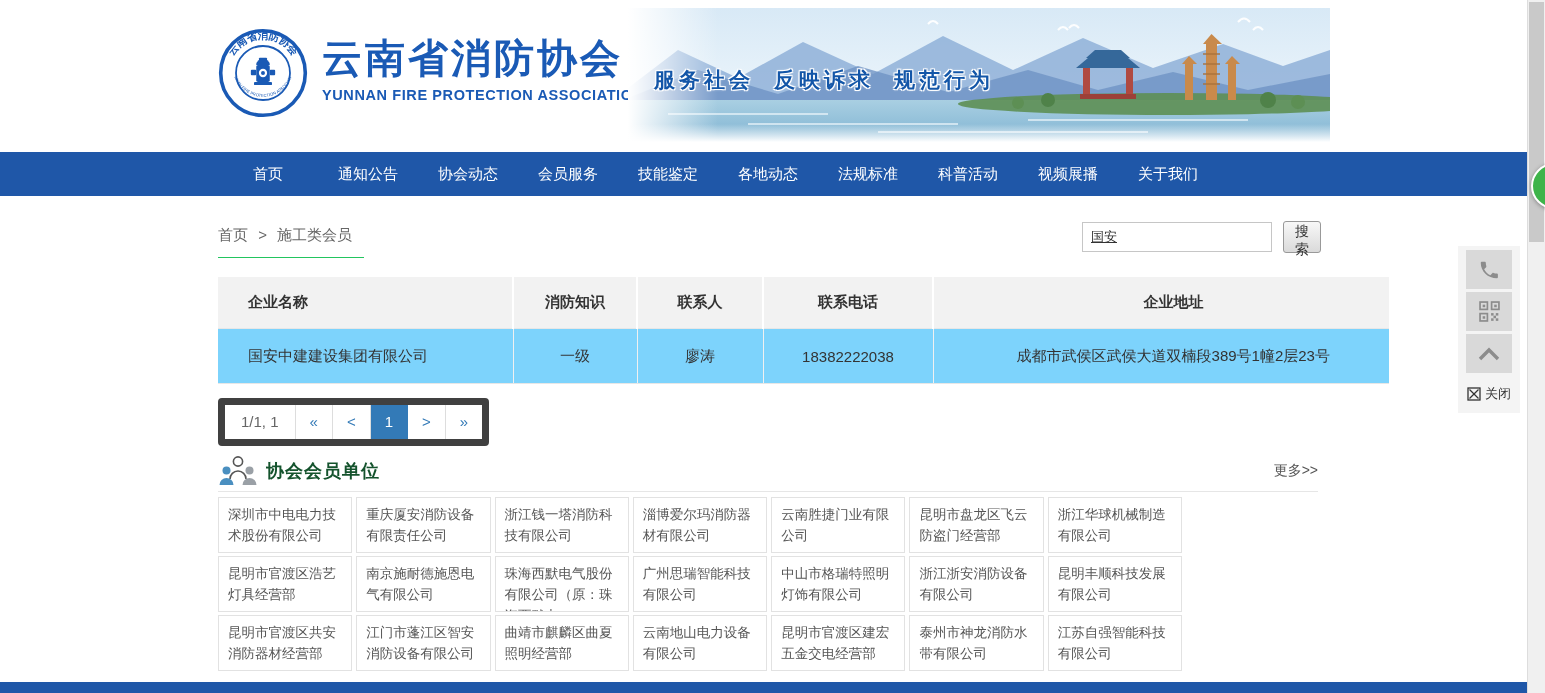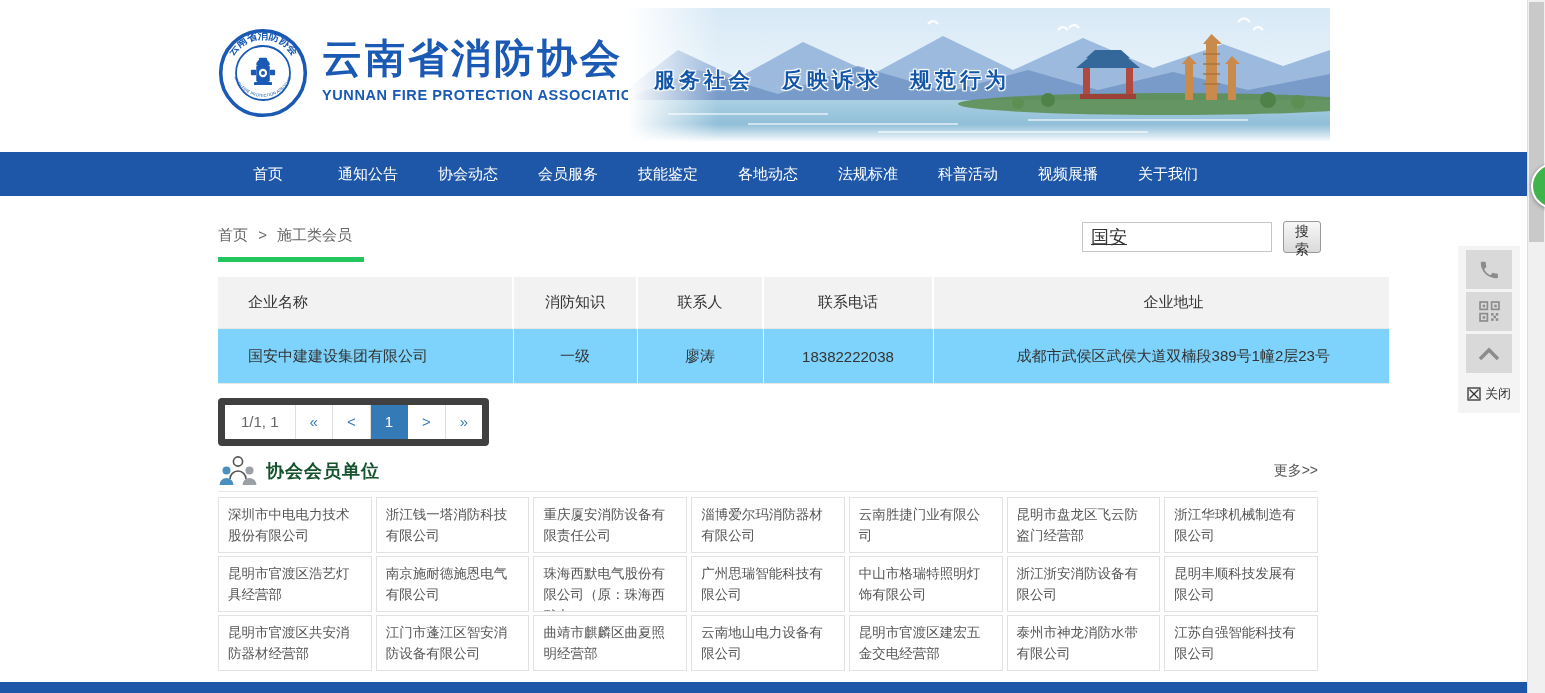--- a/index.html
+++ b/index.html
@@ -9,58 +9,58 @@
   }
   
   .header{position:absolute;top:0;left:0;width:100%;height:152px;background:#fff;}
   .logo-wrap{position:absolute;left:218px;top:28px;display:flex;align-items:flex-start;}
   .seal{width:90px;height:90px;flex:0 0 auto;}
   .logo-text{margin-left:14px;padding-top:8px;}
   .logo-title{font-size:40px;font-weight:bold;color:#1a5ab5;letter-spacing:3px;line-height:1.1;}
   .logo-sub{font-size:14.5px;color:#1a5ab5;letter-spacing:.6px;margin-top:7px;font-weight:bold;}
   .banner{position:absolute;left:628px;top:8px;width:702px;height:134px;}
   .banner svg{width:100%;height:100%;display:block;}
-  .slogan{position:absolute;left:26px;top:58px;display:flex;gap:28px;
+  .slogan{position:absolute;left:26px;top:58px;display:flex;gap:20px;
     font-size:21px;font-weight:bold;color:#1356a8;letter-spacing:4px;
     text-shadow:0 0 3px #fff,1px 1px 0 #fff,-1px -1px 0 #fff,1px -1px 0 #fff,-1px 1px 0 #fff;}
   
   .navbar{position:absolute;top:152px;left:0;width:100%;height:44px;background:#1f57a8;}
   .nav-list{list-style:none;margin:0 0 0 218px;padding:0;display:flex;}
   .nav-item{width:100px;text-align:center;line-height:44px;color:#fff;font-size:15px;cursor:pointer;}
   
-  .breadcrumb{position:absolute;left:218px;top:226px;font-size:15px;color:#666;padding:0 6px 12px 0;border-bottom:5px solid #22c55e;}
+  .breadcrumb{position:absolute;left:218px;top:226px;font-size:15px;color:#666;padding:0 6px 12px 0;border-bottom:1px solid #22c55e;}
   .breadcrumb span{margin-right:6px;}
   .crumb-link{cursor:pointer;}
   .search-box{position:absolute;left:1082px;top:221px;display:flex;align-items:center;}
-  .search-input{width:172px;height:28px;border:1px solid #c6c6c6;padding:0 8px;font-size:18px;color:#333;outline:none;font-family:inherit;text-decoration:underline;}
+  .search-input{width:172px;height:28px;border:1px solid #c6c6c6;padding:0 8px;font-size:13px;color:#333;outline:none;font-family:inherit;text-decoration:underline;}
   .search-btn{margin-left:11px;width:38px;height:32px;background:linear-gradient(#f8f8f8,#dadada);
     border:1px solid #999;border-radius:3px;font-size:14px;color:#333;cursor:pointer;font-family:inherit;}
   
   .member-table{position:absolute;left:218px;top:277px;width:1100px;border-collapse:collapse;table-layout:fixed;font-size:15px;color:#333;}
-  .member-table th{background:#f2f2f2;height:49px;font-weight:normal;border-left:2px solid #fff;}
+  .member-table th{background:#f2f2f2;height:49px;font-weight:bold;border-left:2px solid #fff;}
   .member-table th:first-child{border-left:none;}
   .member-table td{height:52px;border-left:1px solid #f0f0f0;border-top:1px solid #e7e7e7;border-bottom:1px solid #e7e7e7;background:#7dd3fc;}
   .member-table td:first-child{border-left:none;}
   .col-name{width:263px;text-align:left;padding-left:30px;}
   .col-grade{width:120px;text-align:center;}
   .col-contact{width:122px;text-align:center;}
   .col-phone{width:166px;text-align:center;}
   .col-addr{width:429px;text-align:center;padding-left:25px;}
   
   .pagination{position:absolute;left:218px;top:398px;display:inline-flex;border:7px solid #404040;border-radius:4px;overflow:hidden;height:34px;font-size:15px;background:#fff;}
   .pg-cell{line-height:34px;padding:0 14px;border-right:1px solid #ddd;color:#337ab7;cursor:pointer;background:#fff;}
   .pg-cell:last-child{border-right:none;}
   .pg-info{color:#666;cursor:default;padding:0 16px;}
   .pg-active{background:#337ab7;color:#fff;border-color:#337ab7;}
   
   .section-head{position:absolute;left:218px;top:450px;width:1100px;height:41px;border-bottom:1px solid #e6e6e6;display:flex;align-items:center;}
   .people-icon{width:40px;height:34px;margin-right:8px;}
   .section-title{font-size:18px;font-weight:bold;color:#14532d;letter-spacing:1px;}
   .more-link{margin-left:auto;font-size:14px;color:#555;cursor:pointer;}
-  .member-grid{position:absolute;left:218px;top:497px;width:1100px;display:grid;grid-template-columns:repeat(7,1fr);column-gap:4px;row-gap:3px;}
+  .member-grid{position:absolute;left:218px;top:497px;width:964px;display:grid;grid-template-columns:repeat(7,1fr);column-gap:4px;row-gap:3px;}
   .mcell{border:1px solid #e2e2e2;background:#fff;height:42px;padding:6px 9px;font-size:13.5px;color:#555;line-height:21px;overflow:hidden;cursor:pointer;}
   
   .footer-bar{position:absolute;left:0;top:682px;width:100%;height:11px;background:#1f57a8;}
   
   .side-widget{position:absolute;left:1458px;top:246px;width:62px;background:#f4f4f4;padding:4px 0 10px;text-align:center;}
   .sw-btn{width:46px;height:39px;margin:0 auto 3px;background:#d9d9d9;display:flex;align-items:center;justify-content:center;cursor:pointer;}
   .sw-close{margin-top:12px;font-size:13px;color:#333;display:flex;align-items:center;justify-content:center;gap:4px;cursor:pointer;}
   
   .scrollbar{position:absolute;right:0;top:0;width:17px;height:693px;background:#f0f0f0;border-left:1px solid #ddd;}
   .scroll-thumb{position:absolute;right:1px;top:2px;width:15px;height:240px;background:#c9c9c9;}
@@ -236,22 +236,22 @@
     <path d="M1.5,31 a7,7 0 0 1 14,0 z" fill="#4a8fc0"></path>
     <circle cx="31.5" cy="16.5" r="4" fill="#9aa0a6"></circle>
     <path d="M24.5,31 a7,7 0 0 1 14,0 z" fill="#9aa0a6"></path>
   </svg>
   <span class="section-title">协会会员单位</span>
   <span class="more-link">更多&gt;&gt;</span>
 </div>
 
 <div class="member-grid">
     <div class="mcell">深圳市中电电力技术股份有限公司</div>
+    <div class="mcell">重庆厦安消防设备有限责任公司</div>
     <div class="mcell">浙江钱一塔消防科技有限公司</div>
-    <div class="mcell">重庆厦安消防设备有限责任公司</div>
     <div class="mcell">淄博爱尔玛消防器材有限公司</div>
     <div class="mcell">云南胜捷门业有限公司</div>
     <div class="mcell">昆明市盘龙区飞云防盗门经营部</div>
     <div class="mcell">浙江华球机械制造有限公司</div>
     <div class="mcell">昆明市官渡区浩艺灯具经营部</div>
     <div class="mcell">南京施耐德施恩电气有限公司</div>
     <div class="mcell">珠海西默电气股份有限公司（原：珠海西默电</div>
     <div class="mcell">广州思瑞智能科技有限公司</div>
     <div class="mcell">中山市格瑞特照明灯饰有限公司</div>
     <div class="mcell">浙江浙安消防设备有限公司</div>

